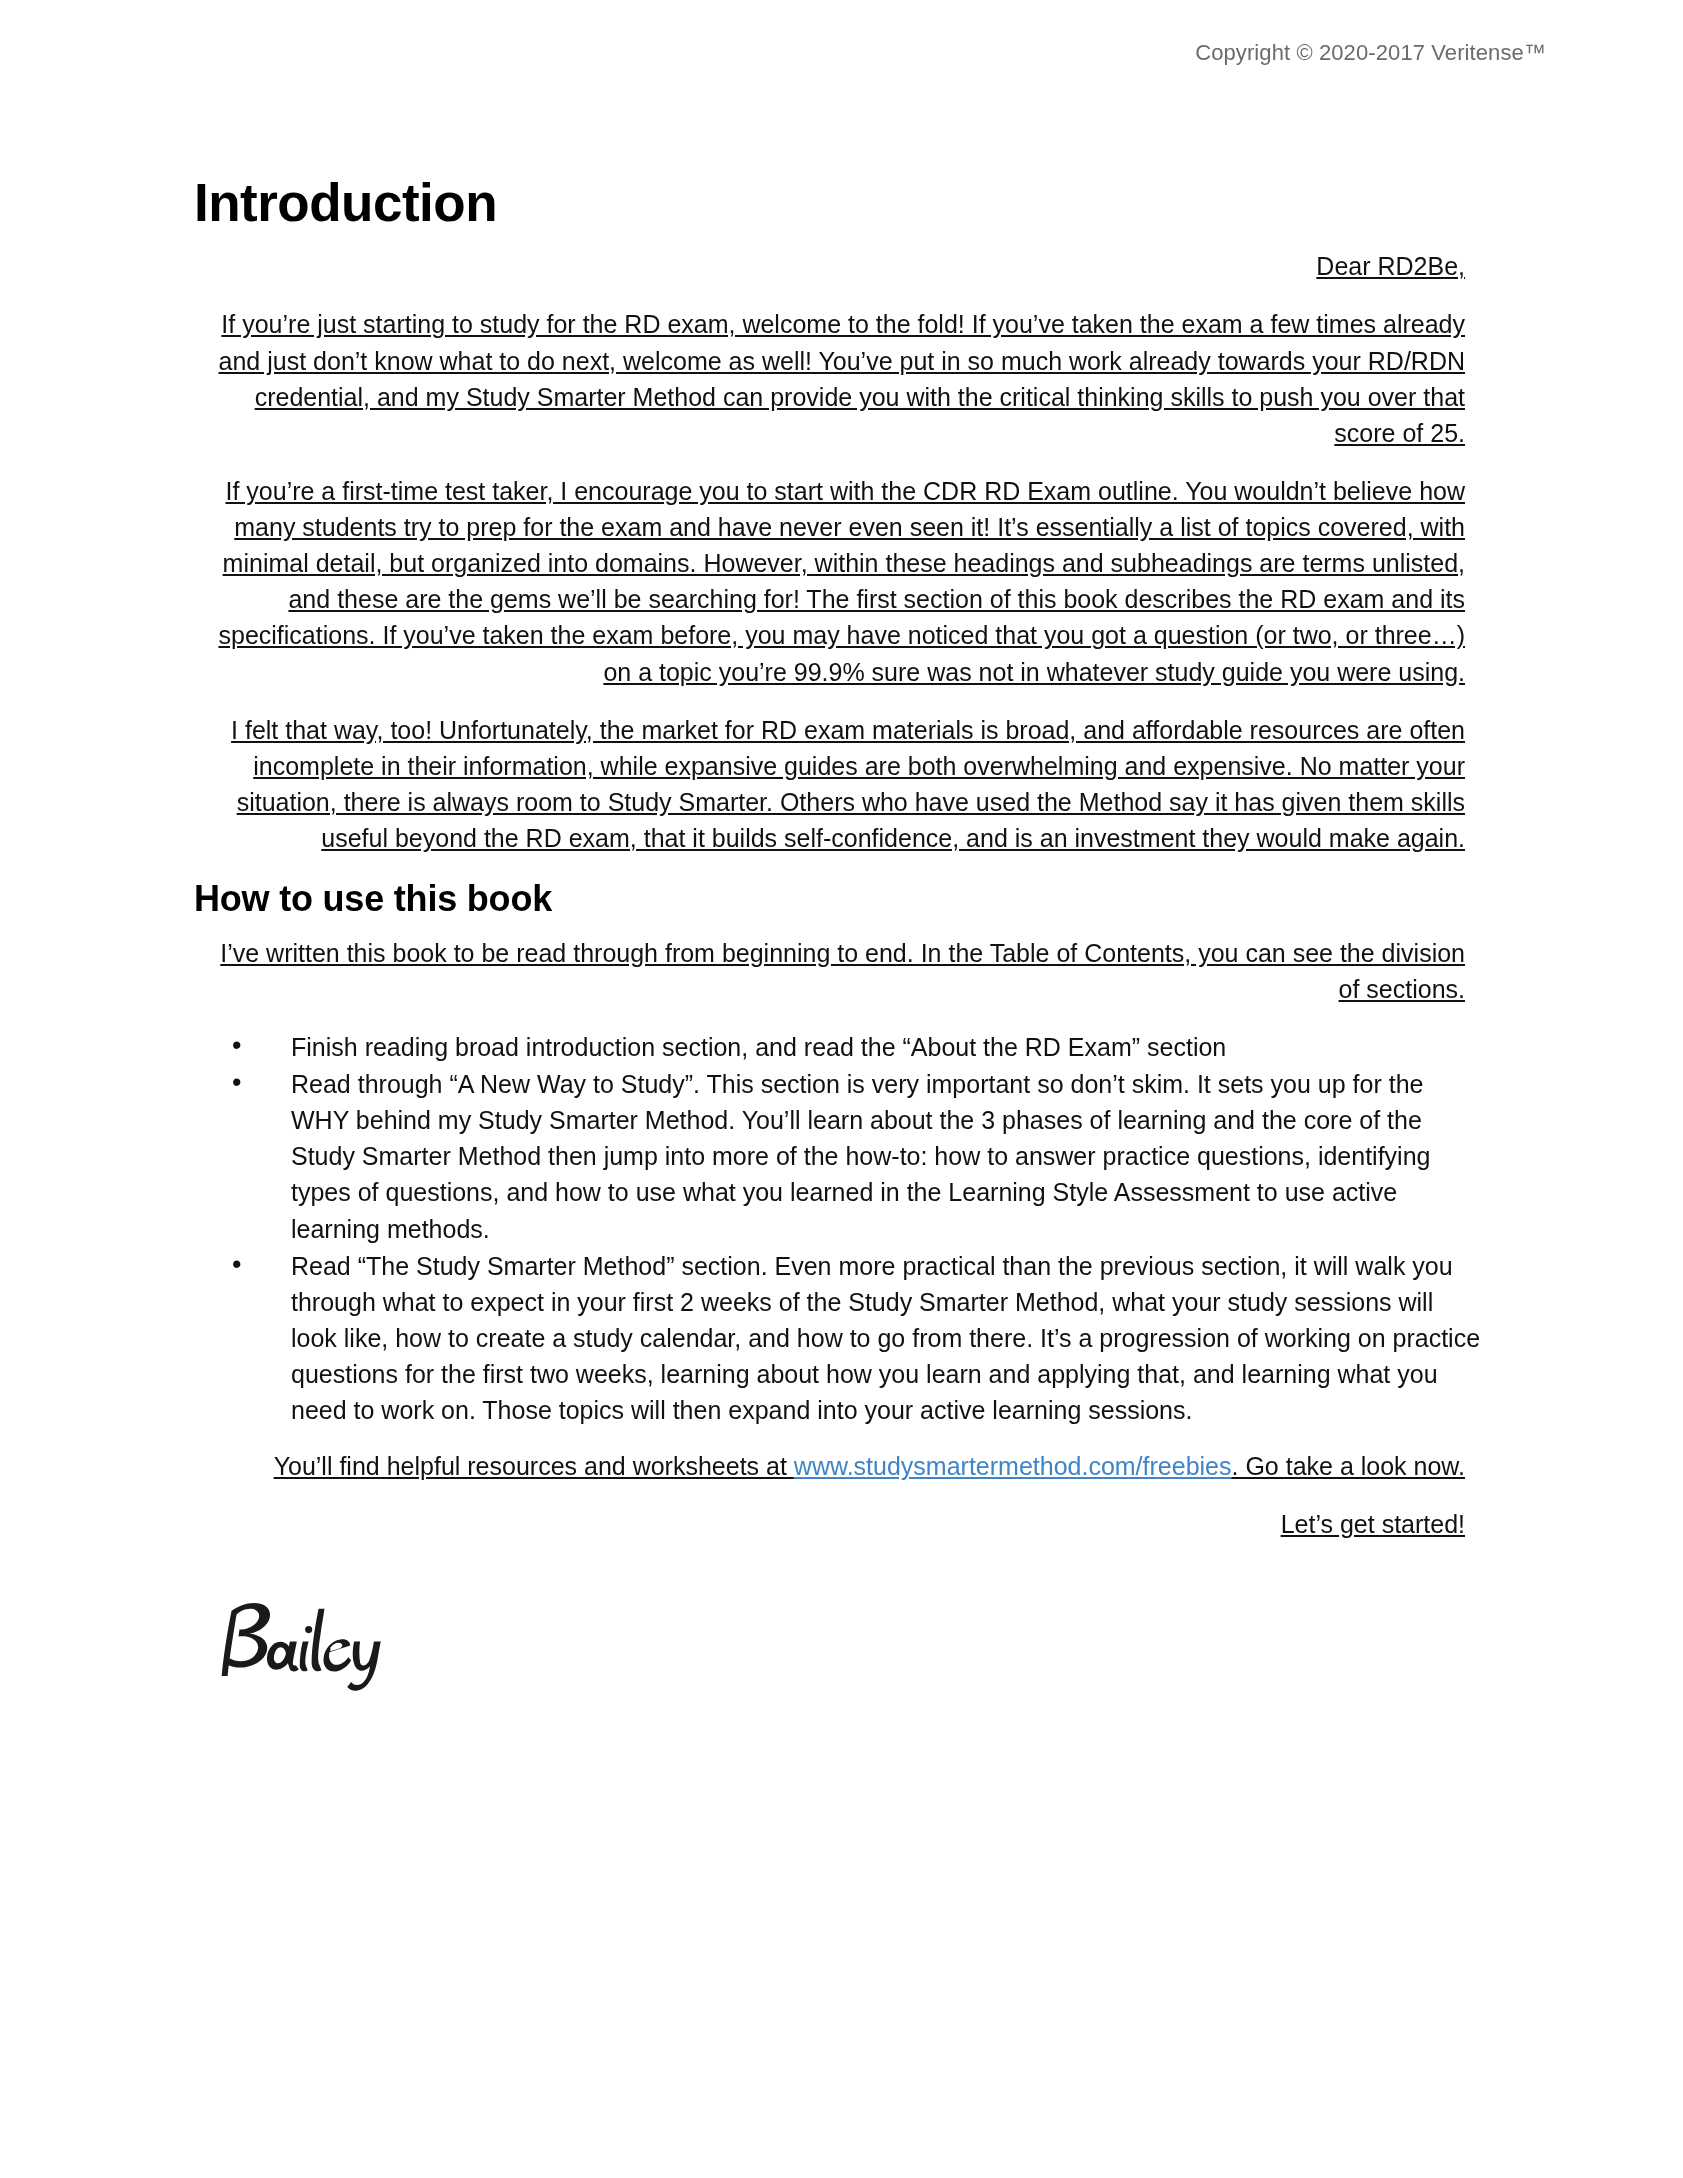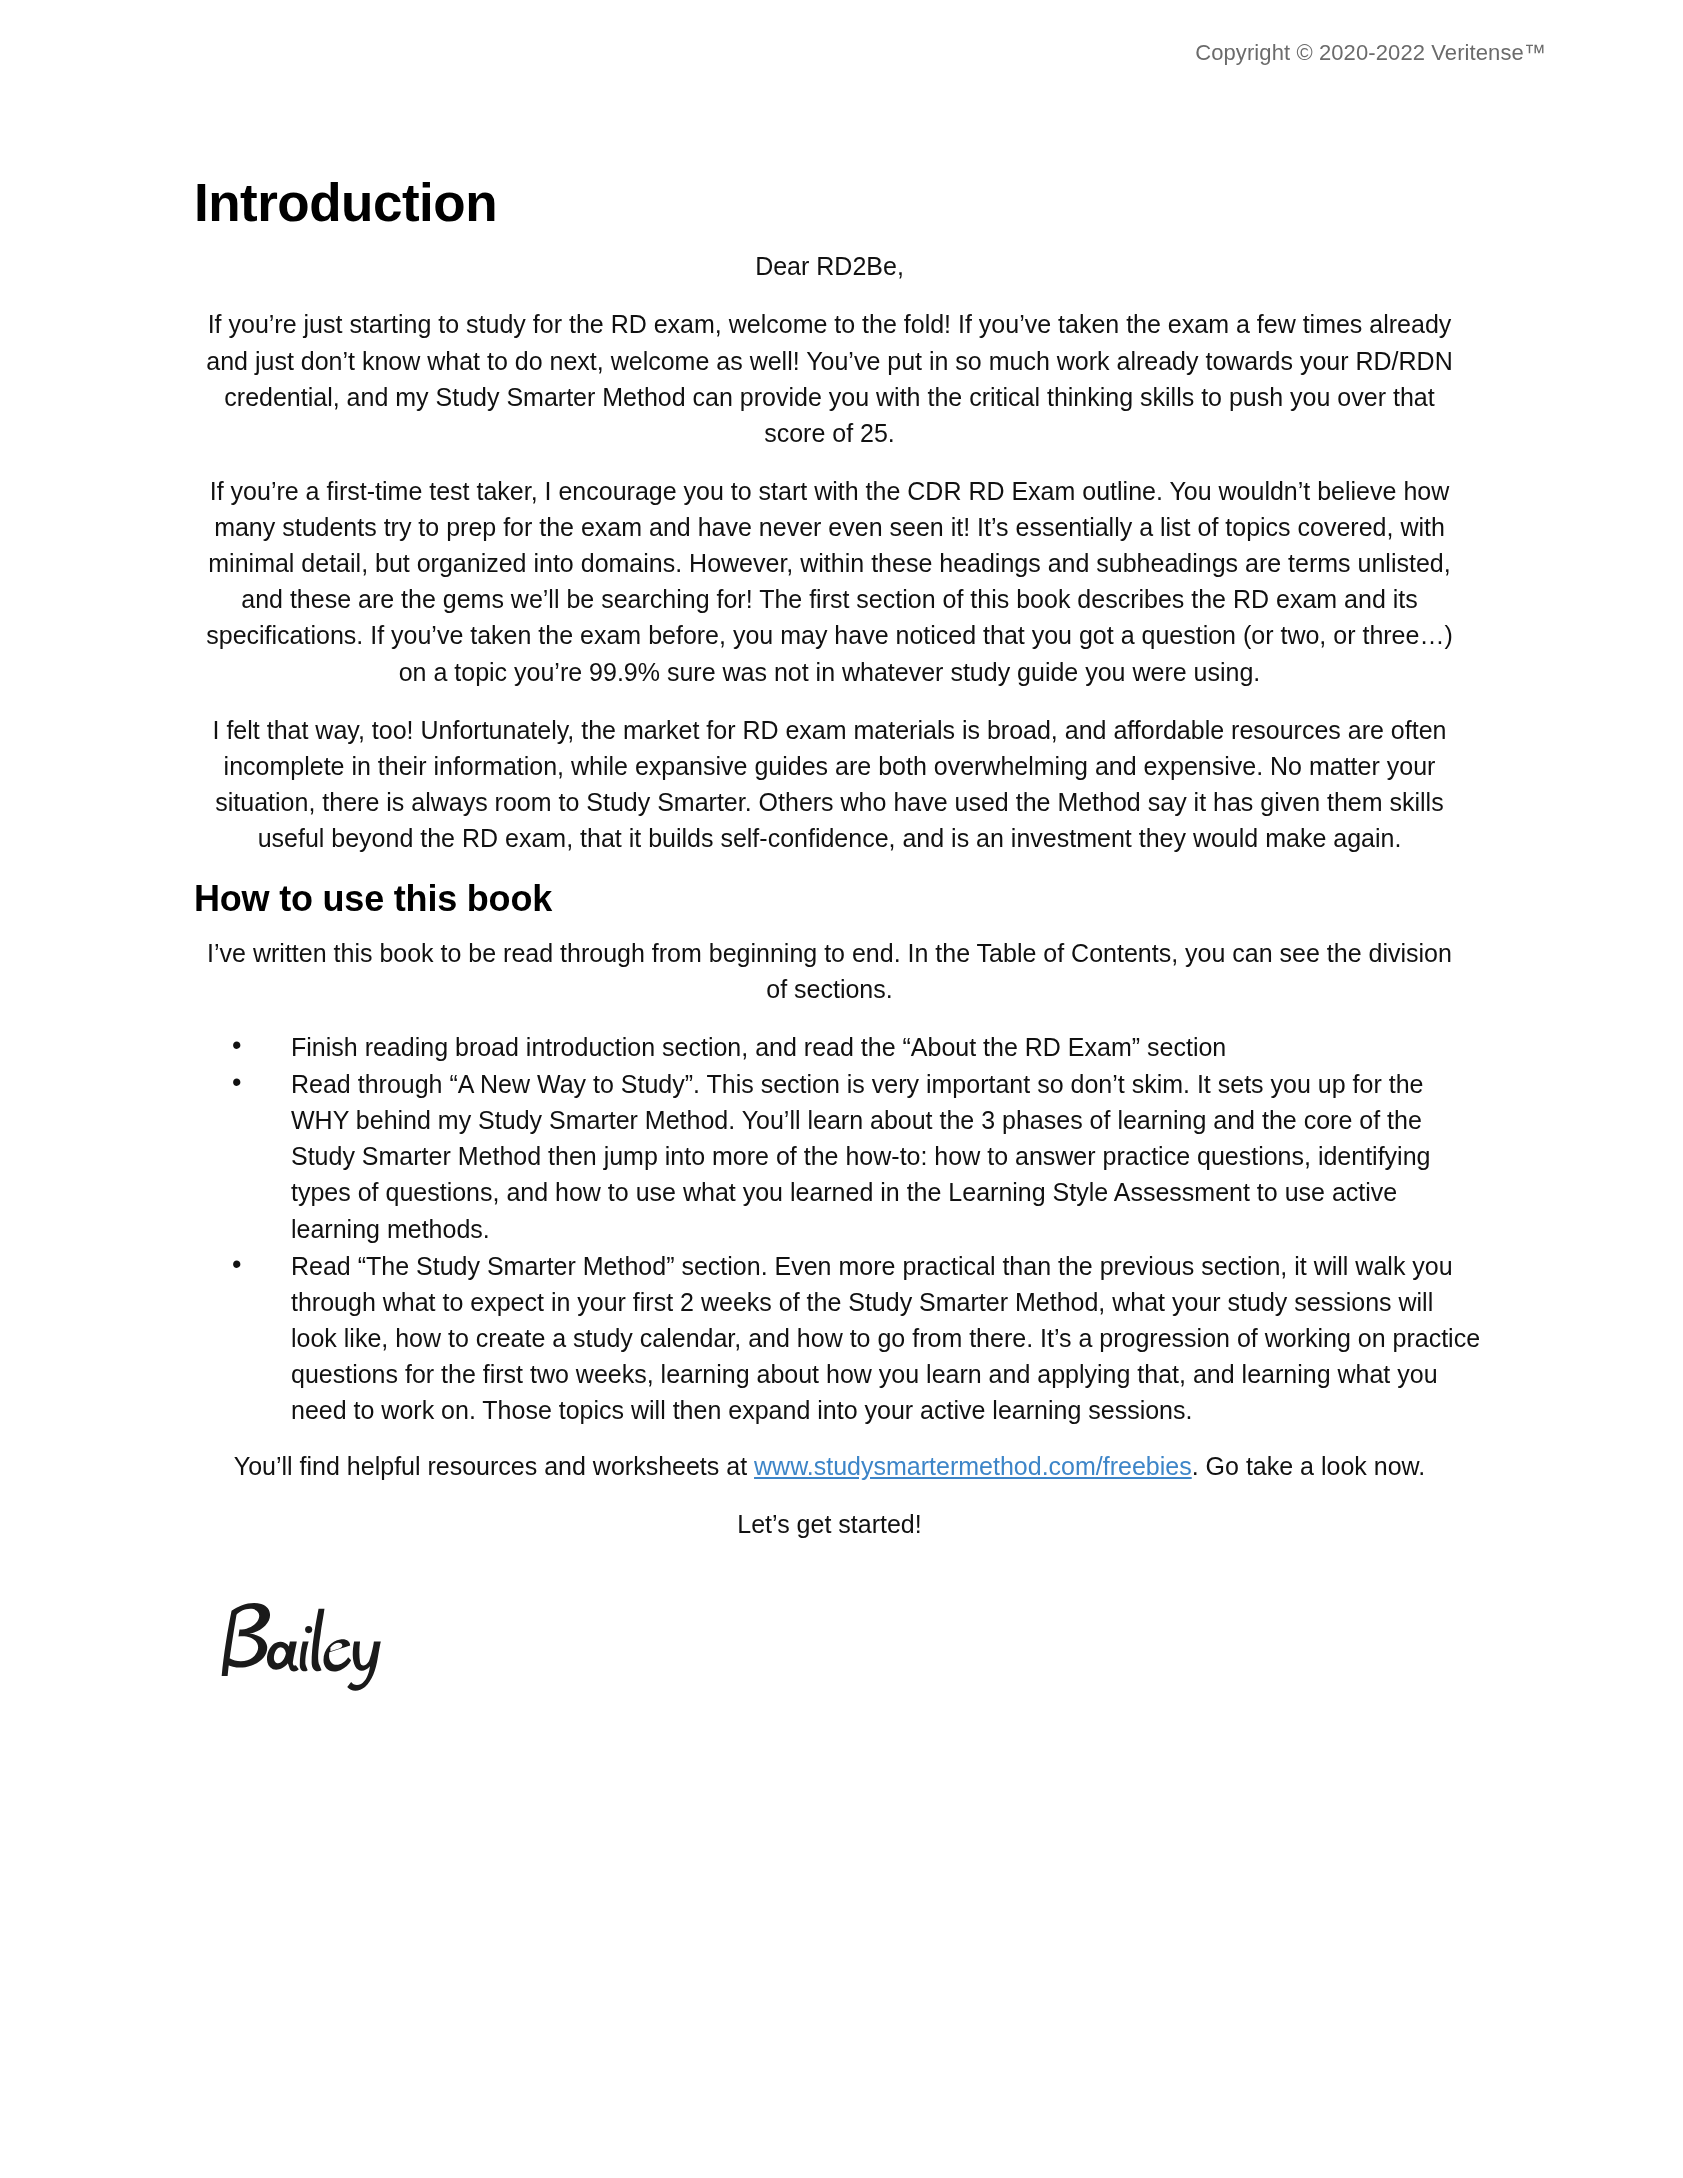--- a/index.html
+++ b/index.html
@@ -60,21 +60,22 @@
     letter-spacing: -0.2px;
     line-height: 1.18;
     color: #000;
   }
 
   p.body-text {
     font-size: 25px;
     line-height: 1.445;
     margin: 0 16px 22px 0;
     color: #111;
-    text-align: center;
+    text-align: right;
+    text-decoration: underline;
   }
 
   .salutation { margin-bottom: 26px; }
 
   
   ul.bullet-list {
     list-style: none;
     margin: 10px 0 20px 0;
     padding: 0;
   }
@@ -125,21 +126,21 @@
     font-size: 23px;
   }
   .footer-left { white-space: nowrap; }
   .footer-right { font-size: 28px; white-space: nowrap; }
 </style>
 </head>
 <body>
 
 <div class="page">
 
-  <div class="doc-header">Copyright © 2020-2022 Veritense™</div>
+  <div class="doc-header">Copyright © 2020-2017 Veritense™</div>
 
   <div class="content">
 
     <h1 class="doc-title">Introduction</h1>
 
     <p class="body-text salutation">Dear RD2Be,</p>
 
     <p class="body-text">If you’re just starting to study for the RD exam, welcome to the fold! If you’ve taken the exam a few times already and just don’t know what to do next, welcome as well! You’ve put in so much work already towards your RD/RDN credential, and my Study Smarter Method can provide you with the critical thinking skills to push you over that score of 25.</p>
 
     <p class="body-text">If you’re a first-time test taker, I encourage you to start with the CDR RD Exam outline. You wouldn’t believe how many students try to prep for the exam and have never even seen it! It’s essentially a list of topics covered, with minimal detail, but organized into domains. However, within these headings and subheadings are terms unlisted, and these are the gems we’ll be searching for! The first section of this book describes the RD exam and its specifications. If you’ve taken the exam before, you may have noticed that you got a question (or two, or three…) on a topic you’re 99.9% sure was not in whatever study guide you were using.</p>

